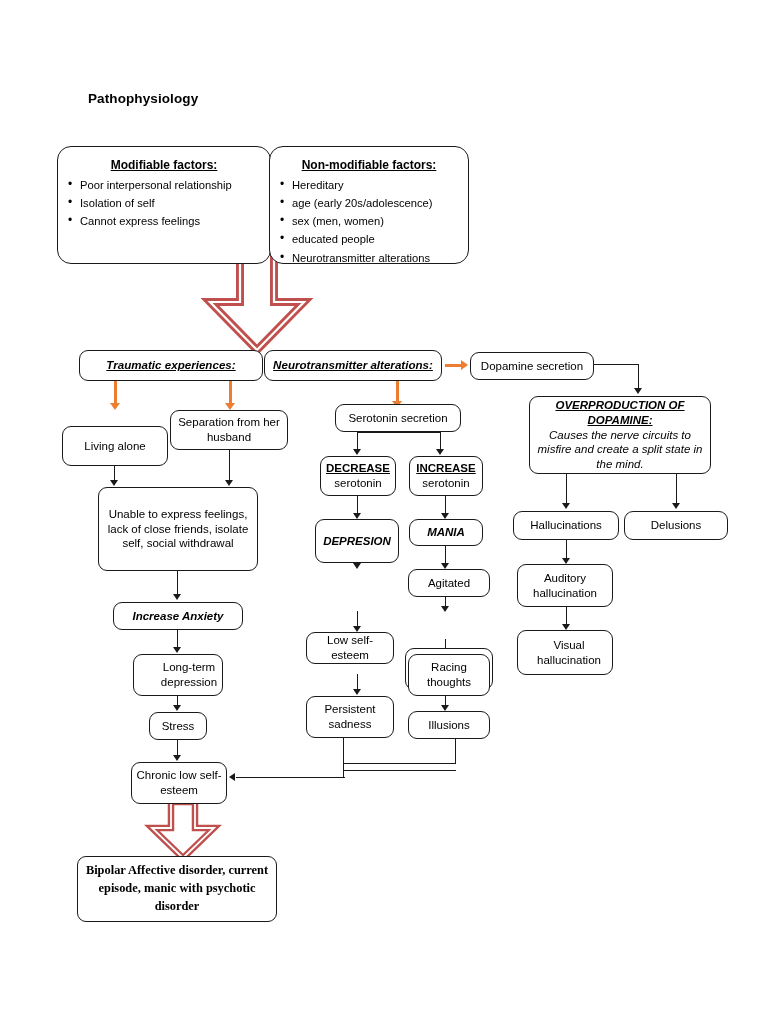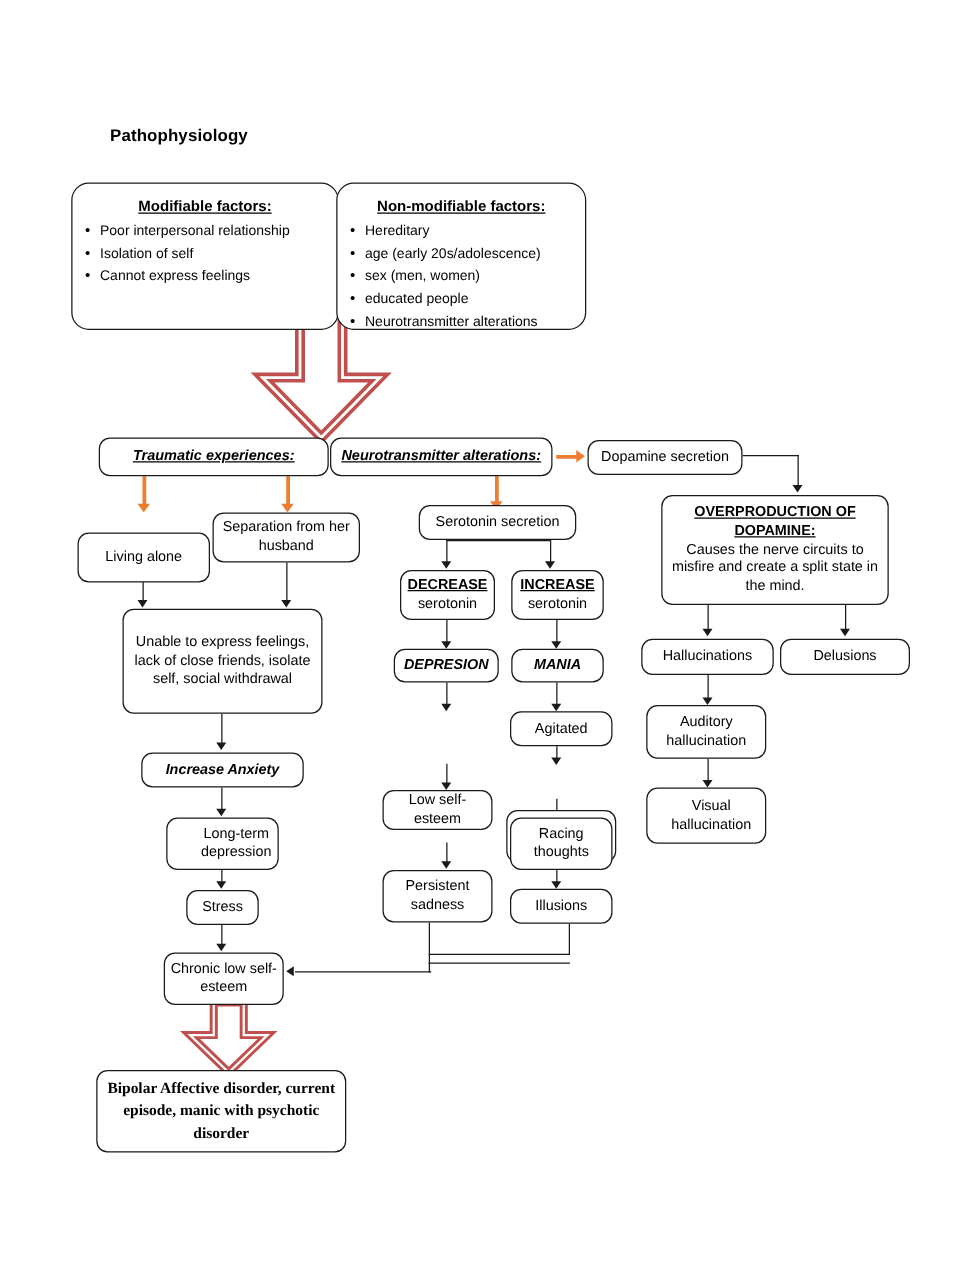--- a/index.html
+++ b/index.html
@@ -84,21 +84,21 @@
   }
 
   
   .blockarrow{position:absolute;z-index:3;}
 </style>
 </head>
 <body>
 
 <div id="canvas">
 
-  <div class="title" style="left:88px;top:101px;">Pathophysiology</div>
+  <div class="title" style="left:88px;top:91px;">Pathophysiology</div>
 
   <div class="panel" style="left:57px;top:146px;width:214px;height:118px;">
     <div class="hd">Modifiable factors:</div>
     <ul>
       <li>Poor interpersonal relationship</li>
       <li>Isolation of self</li>
       <li>Cannot express feelings</li>
     </ul>
   </div>
 
@@ -209,21 +209,21 @@
       <span class="ul-bold">INCREASE</span><br>
       <span>serotonin</span>
     </span>
   </div>
 
   <div class="ln v" style="left:357px;top:496px;height:19px;"></div>
   <div class="ah-down" style="left:353px;top:513px;"></div>
   <div class="ln v" style="left:445px;top:496px;height:19px;"></div>
   <div class="ah-down" style="left:441px;top:513px;"></div>
 
-  <div class="box" style="left:315px;top:519px;width:84px;height:27px;">
+  <div class="box" style="left:315px;top:519px;width:84px;height:44px;">
     <span class="t it-bold">DEPRESION</span>
   </div>
 
   <div class="box" style="left:409px;top:519px;width:74px;height:27px;">
     <span class="t it-bold">MANIA</span>
   </div>
 
   <div class="ln v" style="left:357px;top:546px;height:19px;"></div>
   <div class="ah-down" style="left:353px;top:563px;"></div>
   <div class="ln v" style="left:445px;top:546px;height:19px;"></div>
@@ -274,21 +274,21 @@
   <div class="ln h" style="left:343px;top:770px;width:113px;"></div>
   <div class="ln h" style="left:343px;top:763px;width:113px;"></div>
   <div class="ln h" style="left:236px;top:777px;width:109px;"></div>
   <div class="ln v" style="left:343px;top:770px;height:8px;"></div>
   <div class="ah-left" style="left:229px;top:773px;"></div>
 
   <div class="ln h" style="left:594px;top:364px;width:45px;"></div>
   <div class="ln v" style="left:638px;top:364px;height:26px;"></div>
   <div class="ah-down" style="left:634px;top:388px;"></div>
 
-  <div class="box" style="left:529px;top:396px;width:182px;height:88px;">
+  <div class="box" style="left:529px;top:396px;width:182px;height:78px;font-style:italic;">
     <span class="t">
       <span class="ul-bold">OVERPRODUCTION OF</span><br>
       <span class="ul-bold">DOPAMINE:</span><br>
       <span>Causes the nerve circuits to misfire and create a split state in the mind.</span>
     </span>
   </div>
 
   <div class="ln v" style="left:566px;top:474px;height:31px;"></div>
   <div class="ah-down" style="left:562px;top:503px;"></div>
   <div class="ln v" style="left:676px;top:474px;height:31px;"></div>

